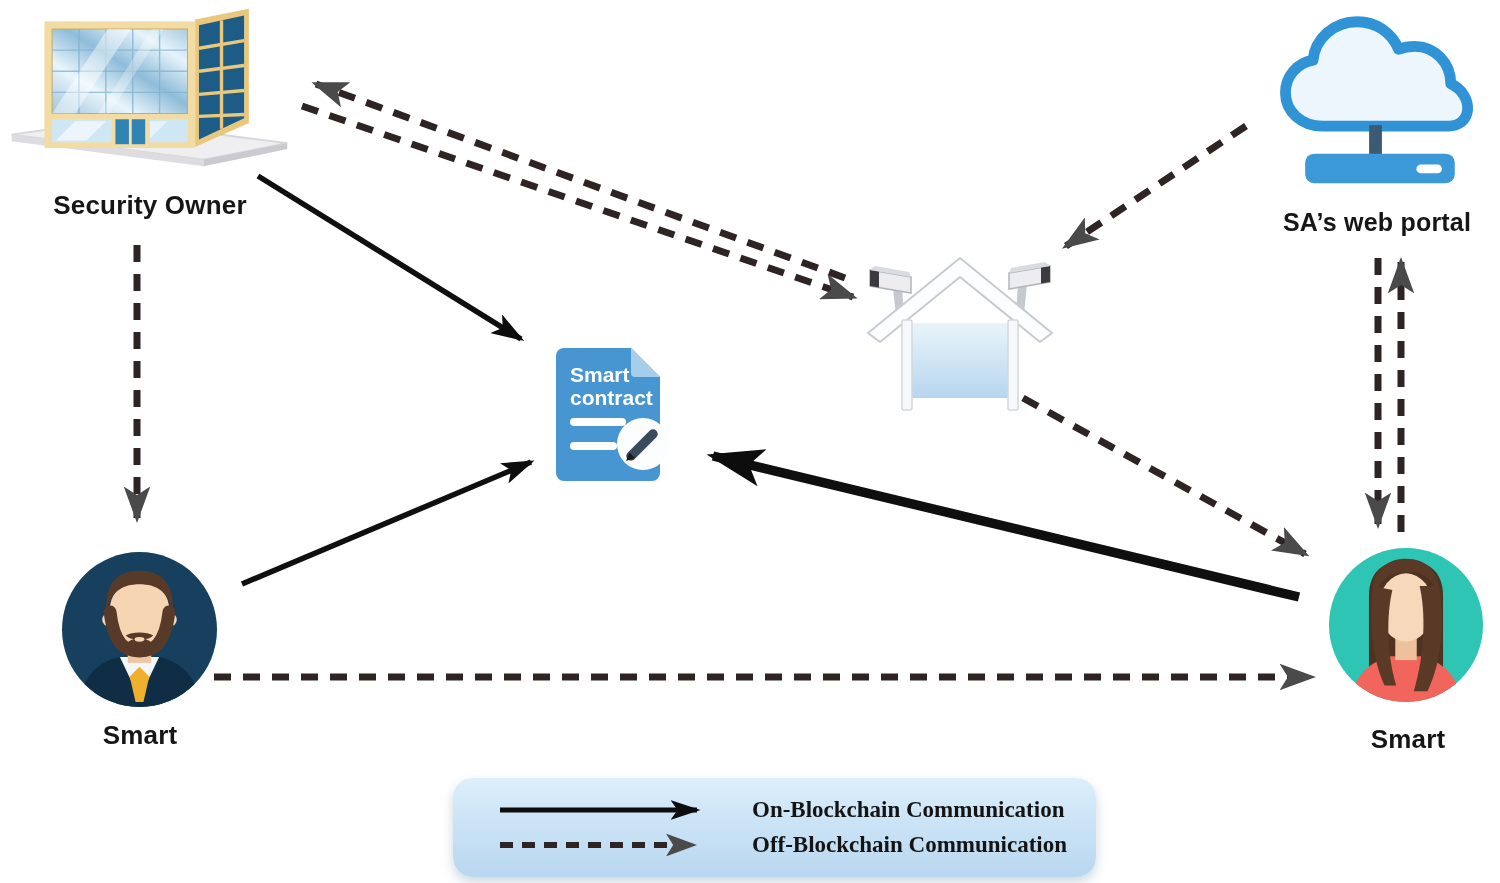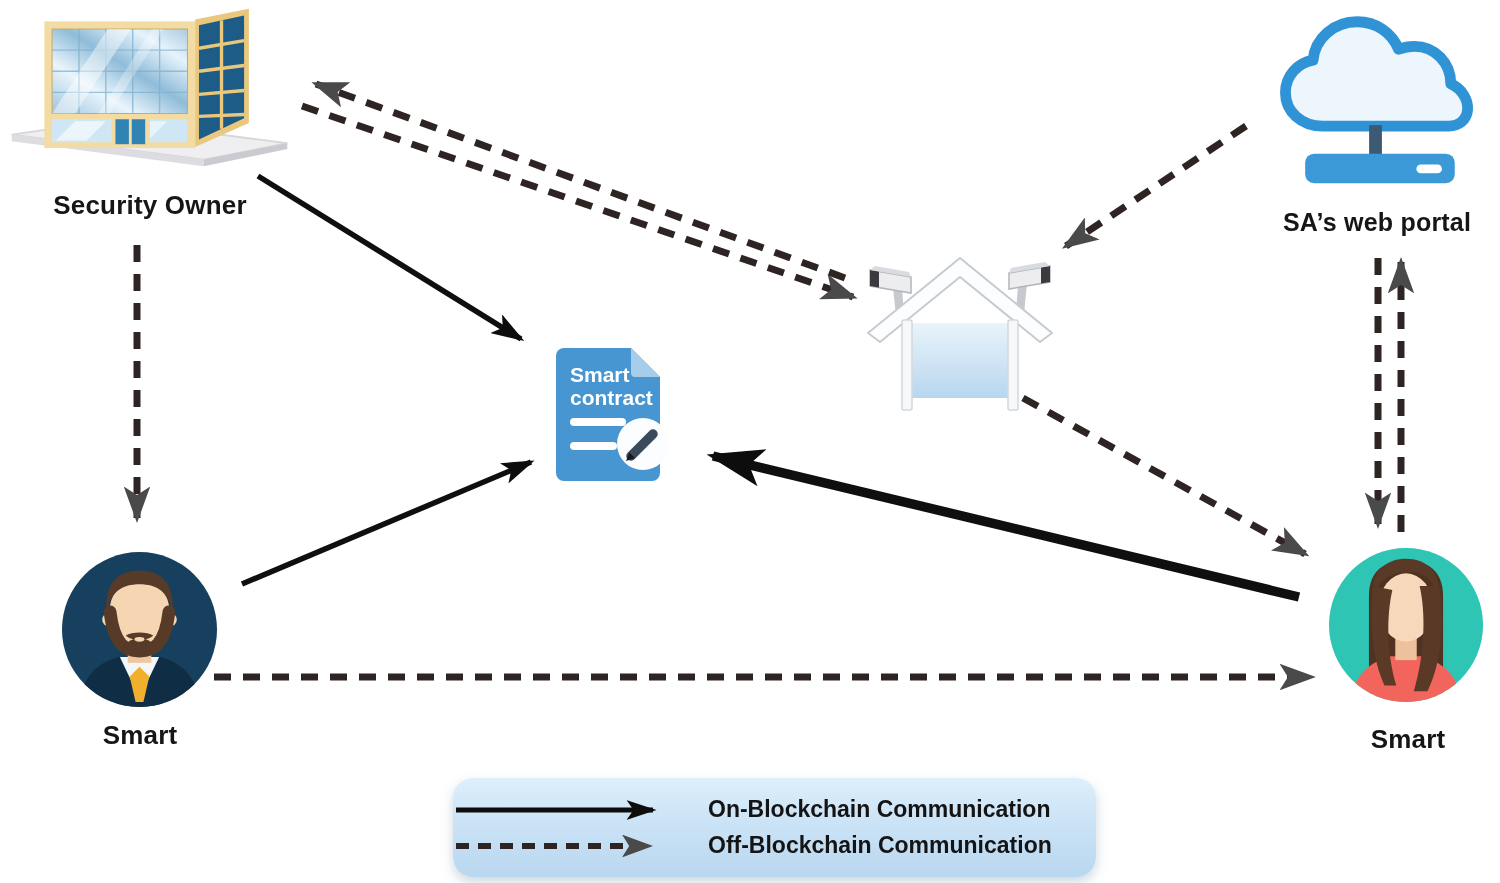--- a/index.html
+++ b/index.html
@@ -9,21 +9,21 @@
   .node-label{position:absolute;font-weight:700;color:#161616;text-align:center;
               font-size:26px;letter-spacing:.2px;}
   .edges{position:absolute;left:0;top:0;width:1500px;height:883px;}
   .edge-solid{stroke:#0f0f0f;stroke-width:5.5;fill:none;}
   .edge-solid.thick{stroke-width:9.5;}
   .edge-dash{stroke:#2e2424;stroke-width:7;fill:none;stroke-dasharray:17 12;}
   .legend{position:absolute;left:453px;top:778px;width:643px;height:99px;border-radius:20px;
           background:linear-gradient(180deg,#ddeffb 0%,#cbe3f6 45%,#b9d7f0 100%);
           box-shadow:0 5px 12px rgba(110,140,170,.35);
           display:flex;flex-direction:column;justify-content:center;gap:9px;
-          box-sizing:border-box;}
+          padding-left:44px;box-sizing:border-box;font-family:Liberation Serif, serif;}
   .legend-row{display:flex;align-items:center;gap:20px;}
   .legend-label{font-weight:700;font-size:23px;color:#141414;}
   .ct{font:700 21px "Liberation Sans",sans-serif;fill:#ffffff;}
 </style>
 </head>
 <body>
 
 <div class="stage">
 
   <svg class="edges">

